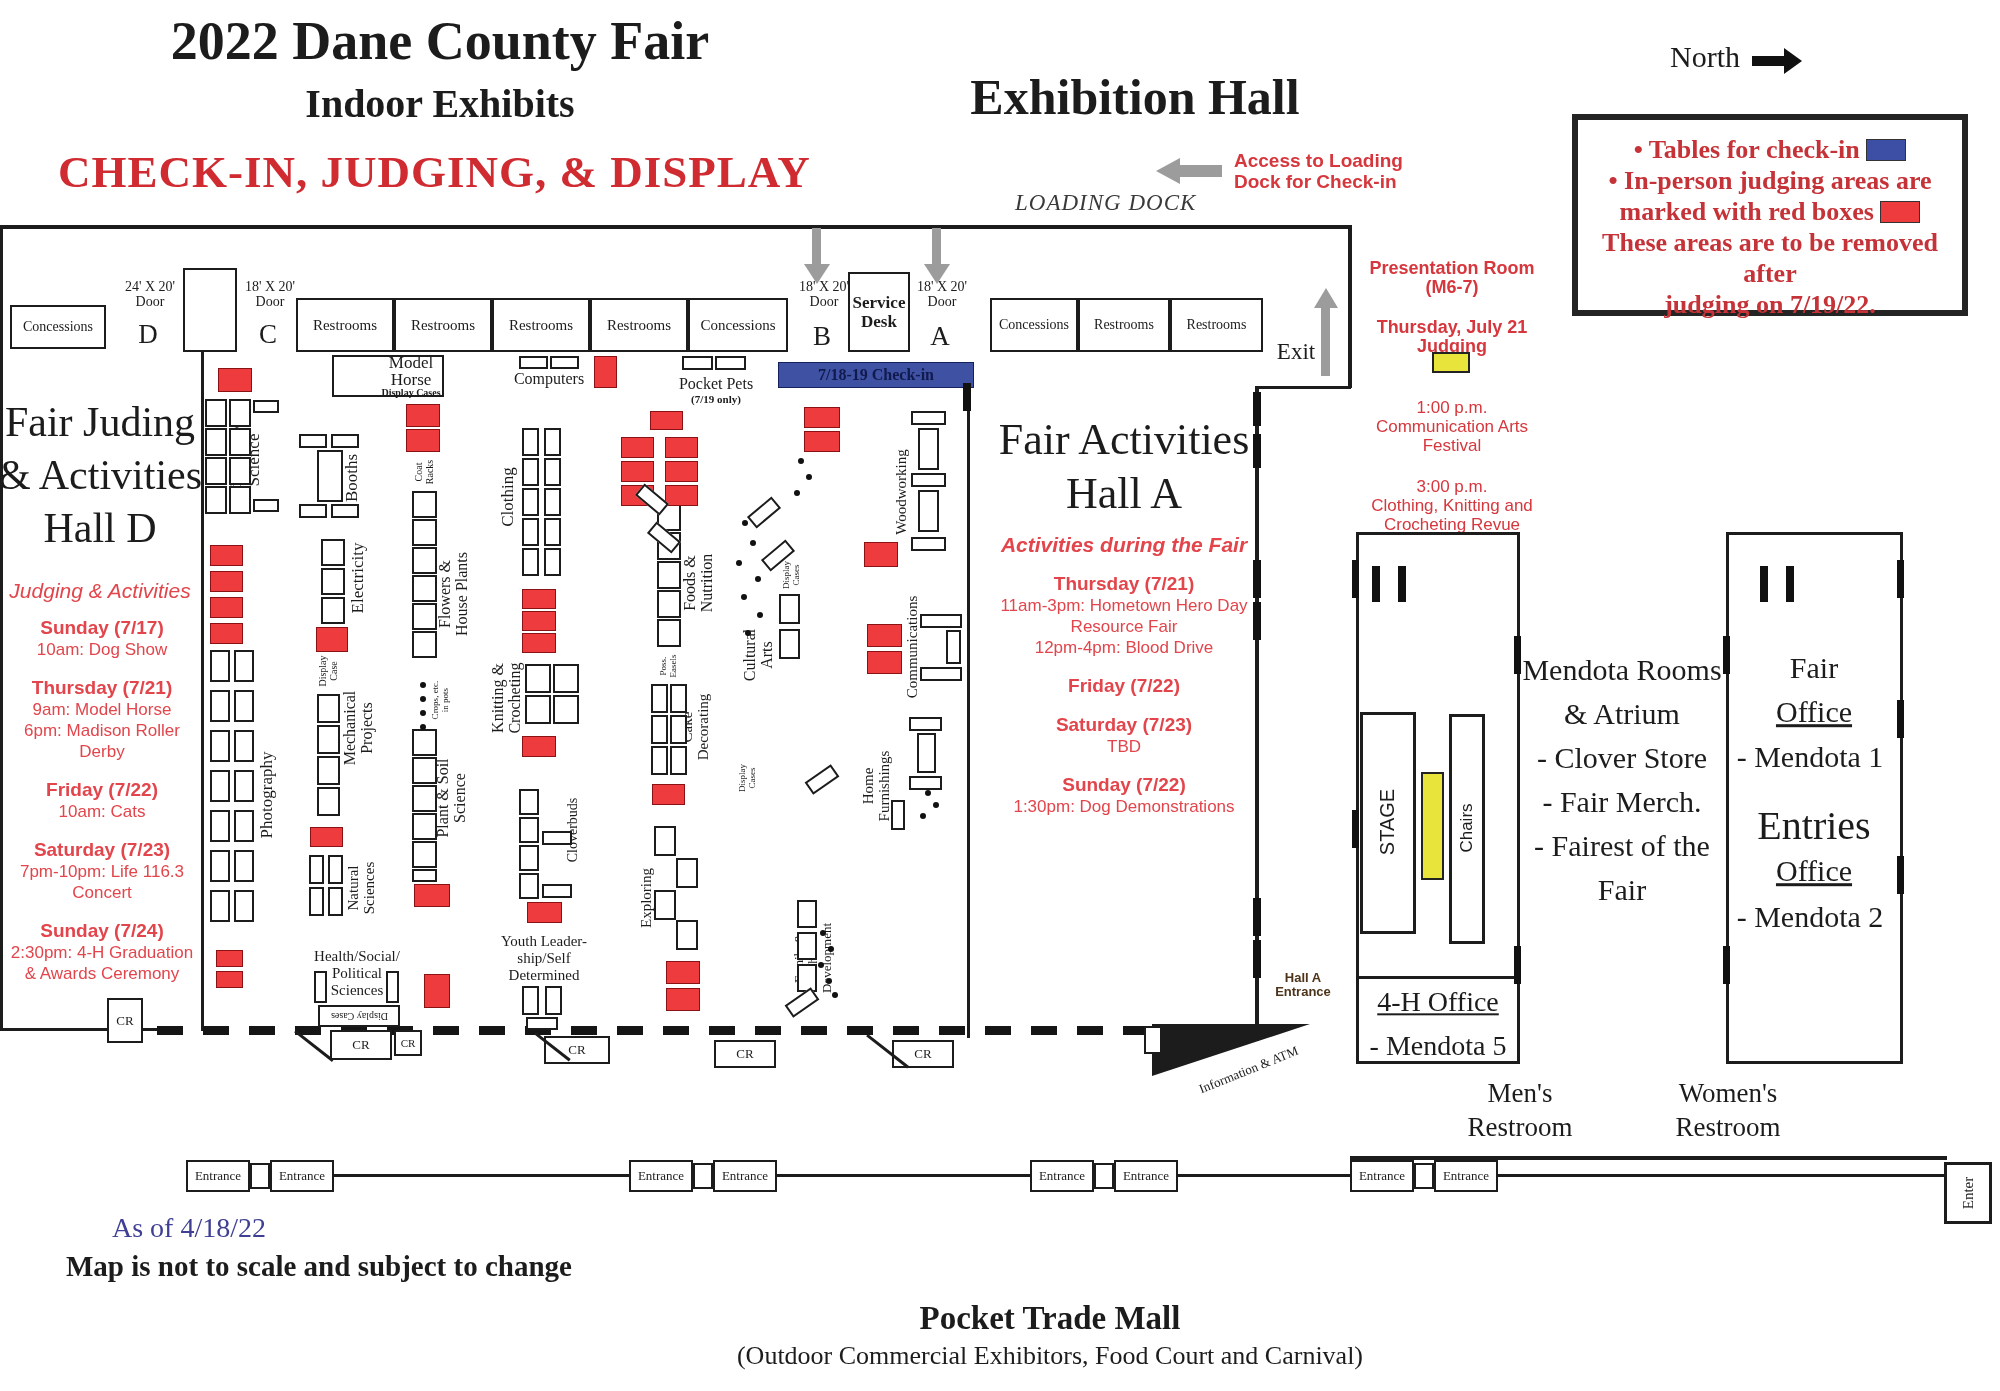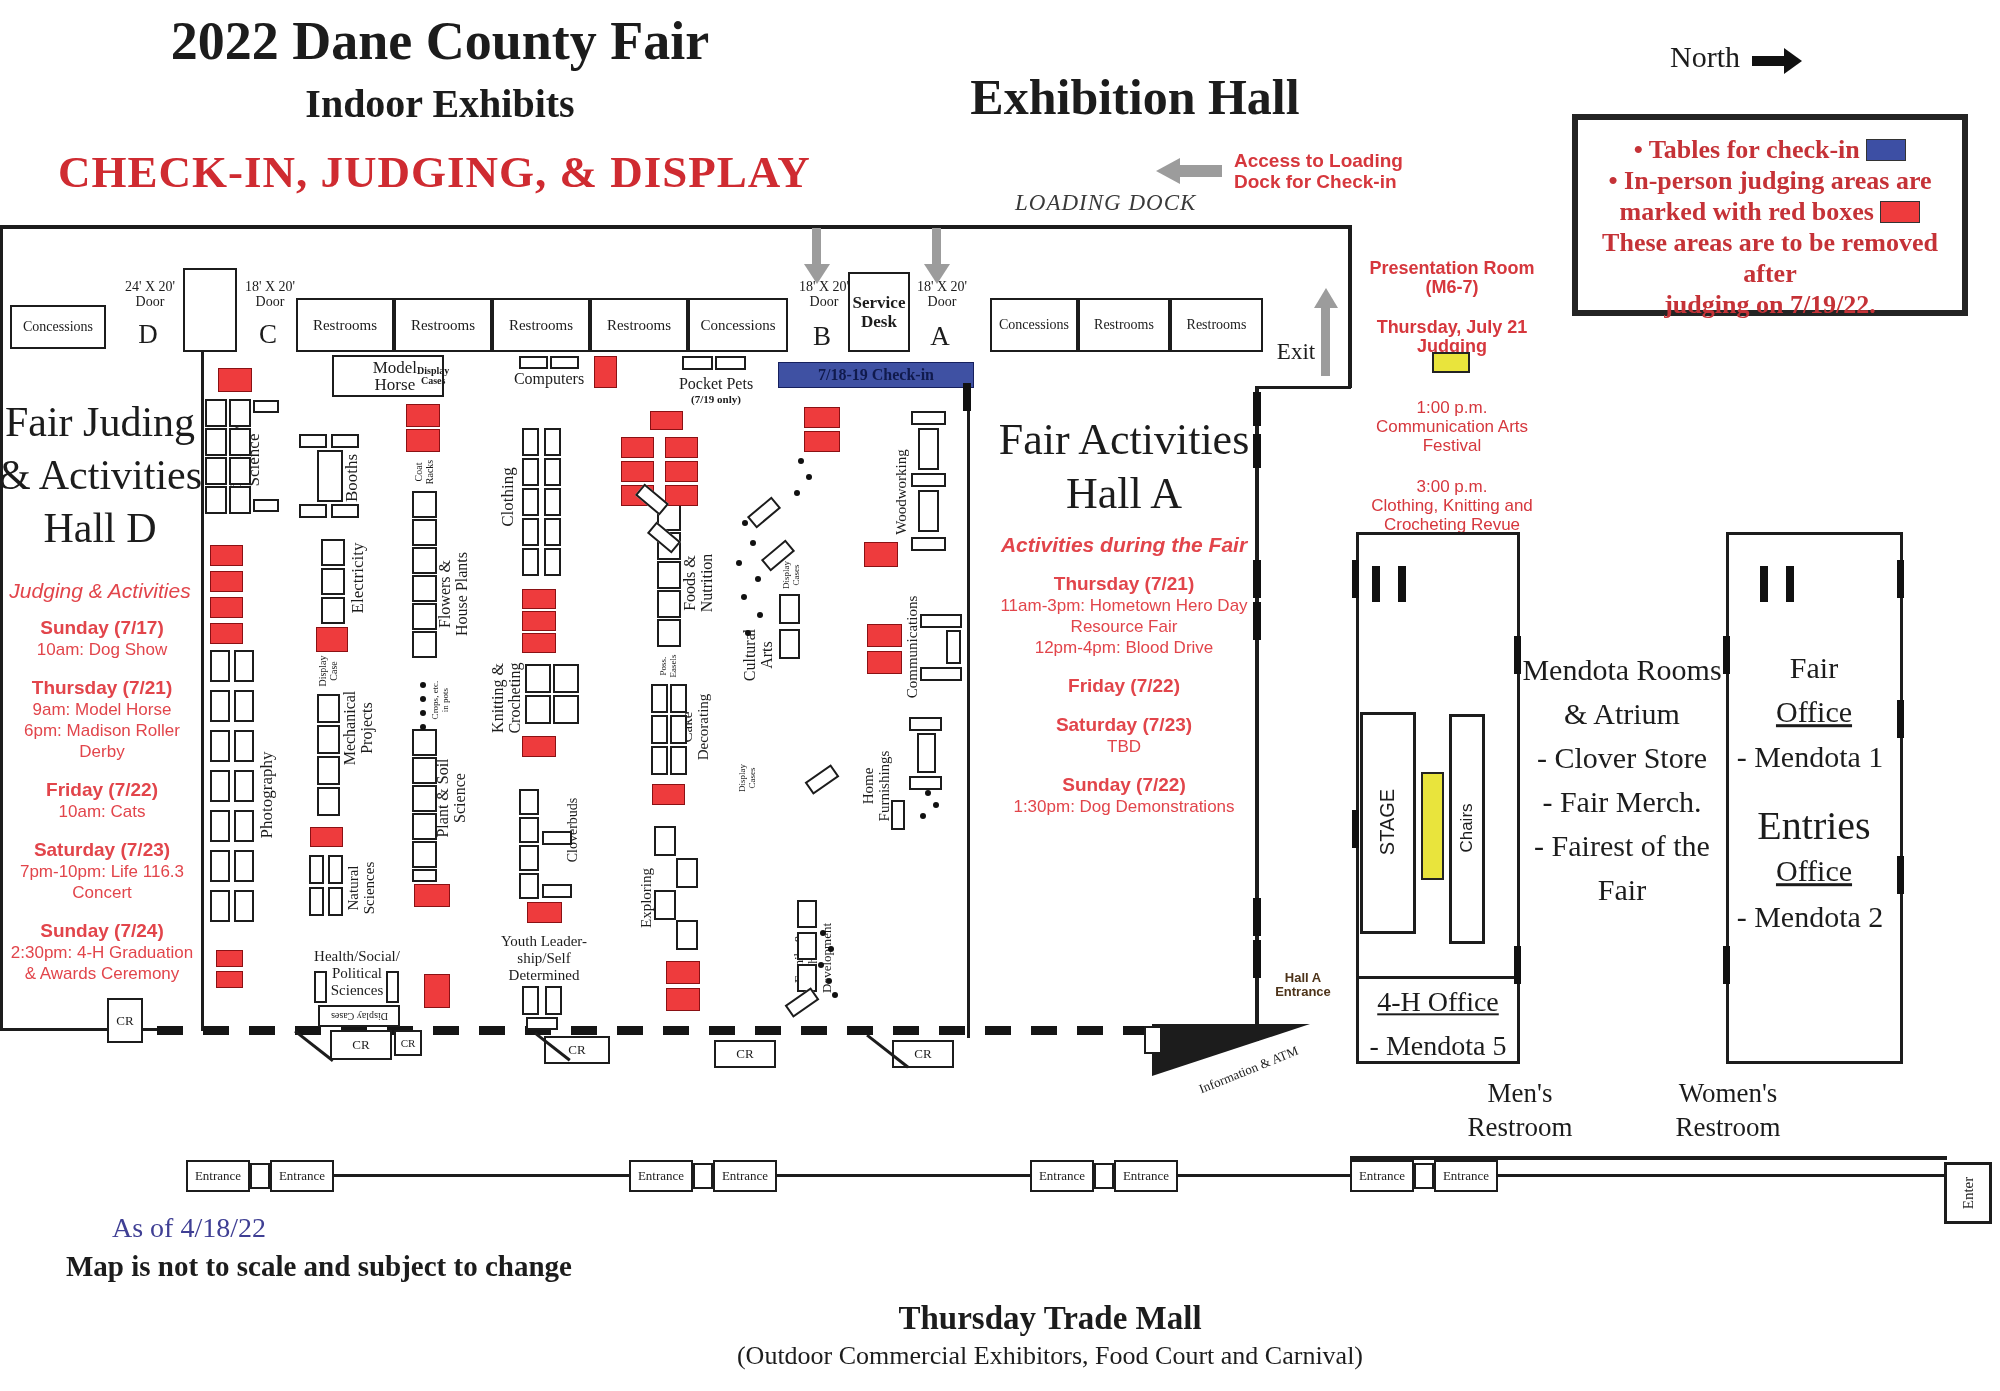--- a/index.html
+++ b/index.html
@@ -178,21 +178,21 @@
     <div class="ln">TBD</div>
     <div class="day">Sunday (7/22)</div>
     <div class="ln">1:30pm: Dog Demonstrations</div>
   </div>
 
   <div class="abs" style="left:778px;top:362px;width:196px;height:26px;background:#3f51a3;border:1px solid #16205e;box-sizing:border-box;
               display:flex;align-items:center;justify-content:center;font-size:16px;font-weight:bold;color:#101a4d;">
     <span>7/18-19 Check-in</span>
     </div>
 
-  <div class="box" style="left:332px;top:355px;width:112px;height:42px;line-height:1;padding-left:46px;">
+  <div class="box" style="left:332px;top:355px;width:112px;height:42px;flex-direction:column;line-height:1;padding-left:46px;">
     <span style="font-size:17px;">Model Horse</span>
     <span style="font-size:10px;font-weight:bold;">Display Cases</span>
     </div>
 
   <div class="clabel" style="left:549px;top:379px;font-size:16px;">Computers</div>
   <div class="clabel" style="left:716px;top:384px;font-size:16px;line-height:14px;">
     <span>Pocket Pets</span>
 <span style="font-size:11px;font-weight:bold;">(7/19 only)</span></div>
 
   <div class="vlabel" style="left:245px;top:460px;font-size:17px;">Animal &amp; Vet
@@ -342,21 +342,21 @@
         <span>Entrance</span>
       </div>
     <div class="box" style="position:static;width:20px;height:26px;"></div>
     <div class="box" style="position:static;width:64px;height:32px;font-size:13px;">
         <span>Entrance</span>
       </div>
   </div>
 
   <div class="abs" style="left:112px;top:1212px;font-size:28px;color:#3f3f94;">As of 4/18/22</div>
   <div class="abs" style="left:66px;top:1250px;font-size:29px;font-weight:bold;">Map is not to scale and subject to change</div>
-  <div class="clabel" style="left:1050px;top:1318px;font-size:33px;font-weight:bold;">Thursday Trade Mall</div>
+  <div class="clabel" style="left:1050px;top:1318px;font-size:33px;font-weight:bold;">Pocket Trade Mall</div>
   <div class="clabel" style="left:1050px;top:1356px;font-size:26px;">(Outdoor Commercial Exhibitors, Food Court and Carnival)</div>
 
 <div class="box" style="left: 205px; top: 399px; width: 22px; height: 28px; position: absolute;"></div>
     <div class="box" style="left: 229px; top: 399px; width: 22px; height: 28px; position: absolute;"></div>
     <div class="box" style="left: 205px; top: 428px; width: 22px; height: 28px; position: absolute;"></div>
     <div class="box" style="left: 229px; top: 428px; width: 22px; height: 28px; position: absolute;"></div>
     <div class="box" style="left: 205px; top: 457px; width: 22px; height: 28px; position: absolute;"></div>
     <div class="box" style="left: 229px; top: 457px; width: 22px; height: 28px; position: absolute;"></div>
     <div class="box" style="left: 205px; top: 486px; width: 22px; height: 28px; position: absolute;"></div>
     <div class="box" style="left: 229px; top: 486px; width: 22px; height: 28px; position: absolute;"></div>

